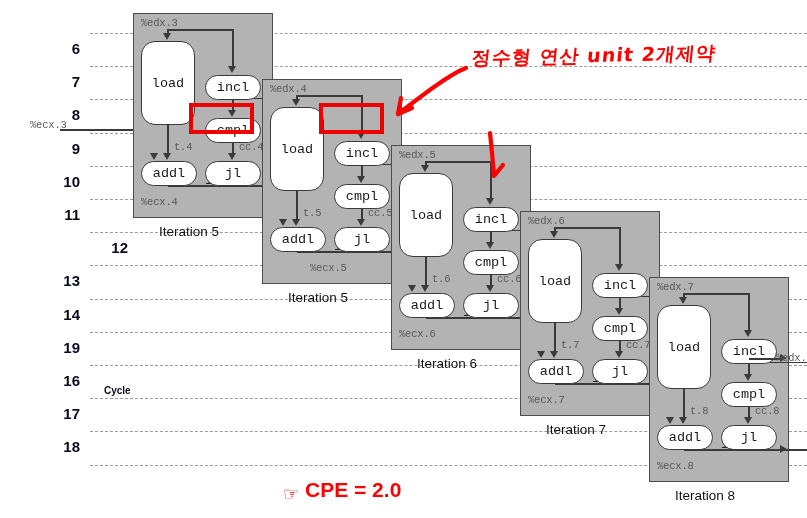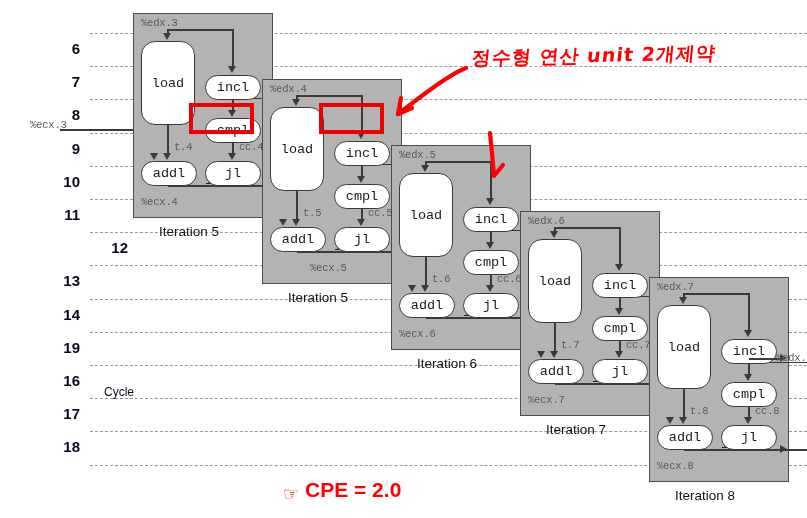--- a/index.html
+++ b/index.html
@@ -13,21 +13,21 @@
   
   .gridline{
     position:absolute;height:0;border-top:1px dashed #8a8a8a;
     opacity:.85;
   }
   .cyclenum{
     position:absolute;font-weight:bold;font-size:15px;color:#0a0a1e;
     text-align:right;width:22px;
   }
   .cyclelabel{
-    position:absolute;font-weight:normal;font-size:12px;color:#0a0a1e;
+    position:absolute;font-weight:bold;font-size:10px;color:#0a0a1e;
   }
 
   
   .iter{
     position:absolute;background:#b3b3b3;border:1px solid #4d4d4d;
     box-sizing:border-box;
   }
   .iterlabel{
     position:absolute;font-size:13.5px;color:#111;white-space:nowrap;
   }

